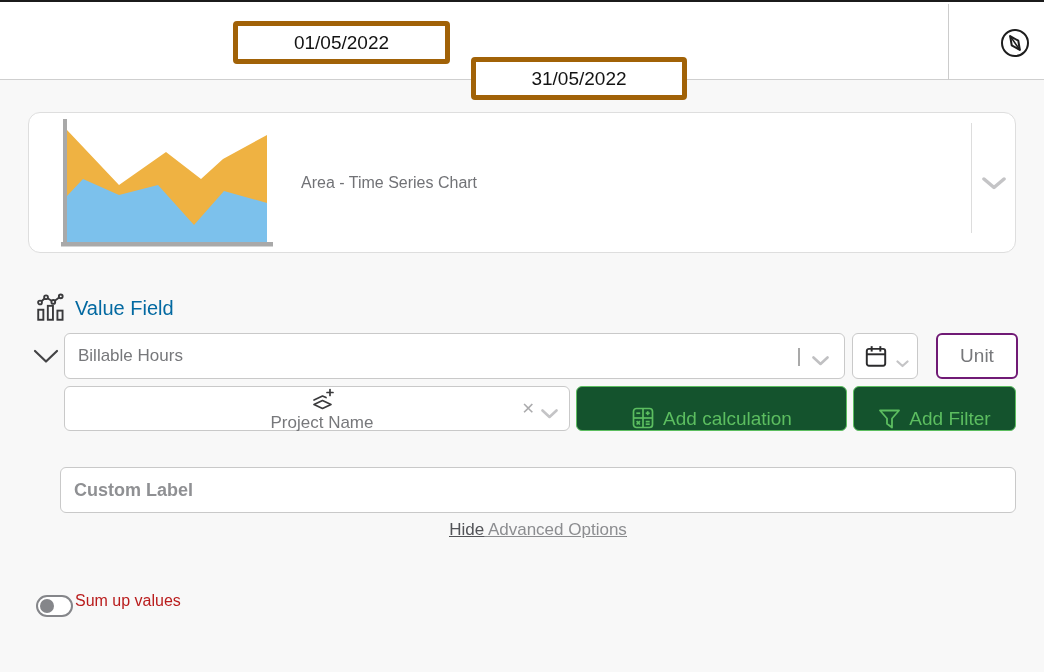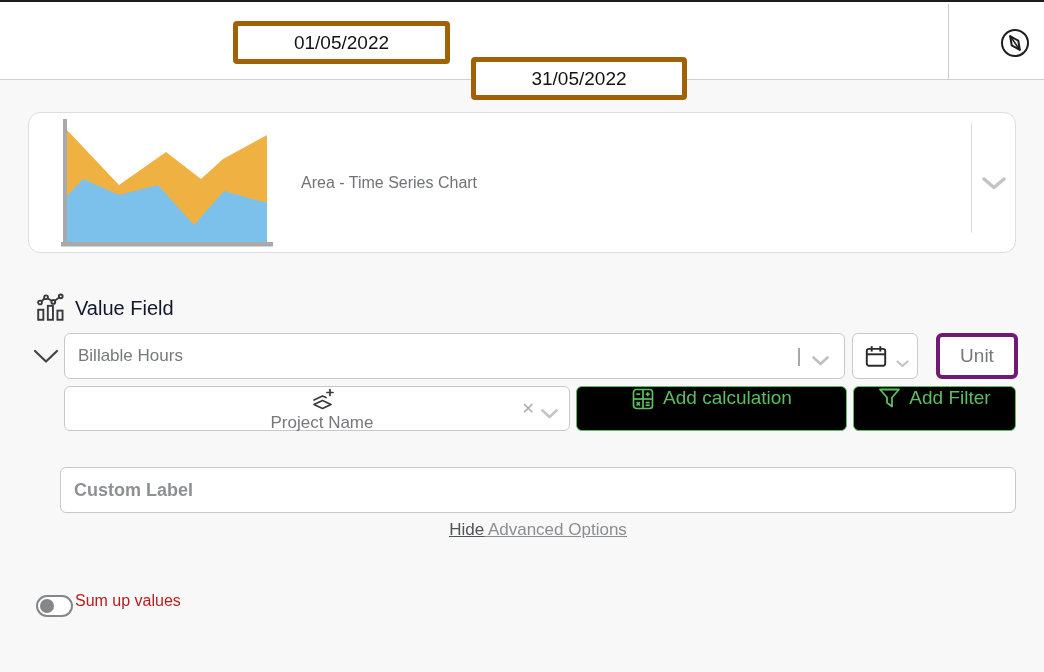--- a/index.html
+++ b/index.html
@@ -30,47 +30,47 @@
   }
   .thumb { position:absolute; left:32px; top:3px; }
   .chart-card-label {
     position:absolute; left:272px; top:0; height:100%; display:flex; align-items:center;
     font-size:16px; color:#717276;
   }
   .card-divider { position:absolute; left:942px; top:10px; width:1px; height:110px; background:#dddddd; }
   .card-chevron { position:absolute; left:953px; top:63px; }
   
   .vf-icon { position:absolute; left:36px; top:293px; }
-  .vf-title { position:absolute; left:75px; top:297px; font-size:20px; color:#0f172a; }
+  .vf-title { position:absolute; left:75px; top:297px; font-size:20px; color:#0369a1; }
   .collapse-chevron { position:absolute; left:33px; top:349px; cursor:pointer; }
   .field-box {
     position:absolute; background:#fff; border:1px solid #c9c9c9; border-radius:6px;
     display:flex; align-items:center; cursor:pointer;
   }
   .bh-field { left:64px; top:333px; width:781px; height:46px; }
   .field-text { font-size:17px; color:#77787b; padding-left:13px; white-space:nowrap; }
   .bh-cursor { position:absolute; right:44px; top:14px; width:2px; height:18px; background:#a9a9a9; }
   .bh-chevron { position:absolute; right:15px; top:18px; }
   .cal-box { left:852px; top:333px; width:66px; height:46px; }
   .cal-icon { position:absolute; left:10px; top:10px; }
   .cal-chevron { position:absolute; right:8px; top:20px; }
   .unit-btn {
     position:absolute; left:936px; top:333px; width:82px; height:46px;
-    background:#fff; border:4px solid #701a75; border-radius:6px;
+    background:#fff; border:2px solid #701a75; border-radius:6px;
     font-size:19px; color:#77787b; cursor:pointer; font-family:"Liberation Sans", sans-serif;
   }
   .pn-field { left:64px; top:386px; width:506px; height:45px;flex-direction:column; }
   .pn-icon { margin-left:12px; flex:0 0 auto; display:flex; }
   .pn-text { font-size:17px; color:#77787b; padding-left:10px; flex:1 1 auto; }
   .pn-clear { position:absolute; right:34px; top:12px; font-size:16px; color:#ababad; cursor:pointer; line-height:20px; }
   .pn-chevron { position:absolute; right:11px; top:18px; cursor:pointer; }
   .green-btn {
-    position:absolute; top:386px; height:45px; background:#000000;
+    position:absolute; top:386px; height:45px; background:#14532d;
     border:1px solid #5CBE60; border-radius:6px; color:#5CBE60;
-    display:flex; align-items:flex-start; justify-content:center; gap:8px;
+    display:flex; align-items:flex-end; justify-content:center; gap:8px;
     font-size:19px; cursor:pointer; font-family:"Liberation Sans", sans-serif;
   }
   .add-calc { left:576px; width:271px; }
   .add-filter { left:853px; width:163px; }
   .custom-label-input {
     position:absolute; left:60px; top:467px; width:956px; height:46px;
     border:1px solid #c9c9c9; border-radius:6px; background:#fff;
     font-size:18px; color:#555; padding-left:13px;
     font-family:"Liberation Sans", sans-serif;
     font-weight:bold;

